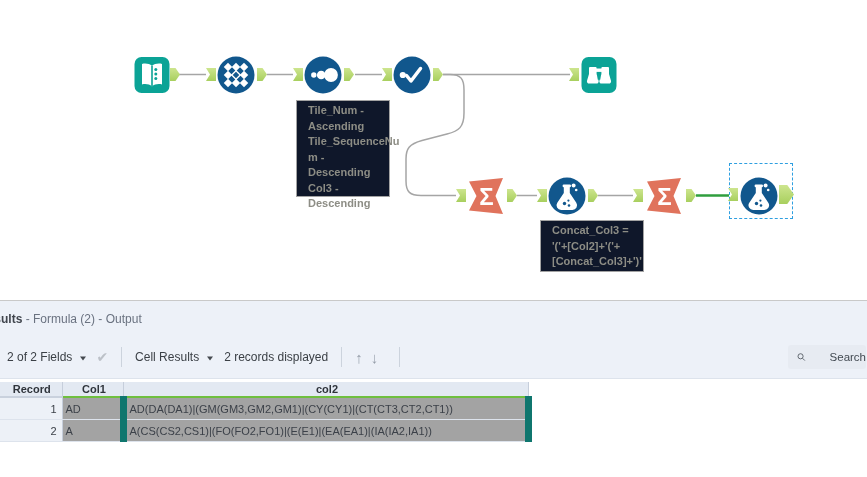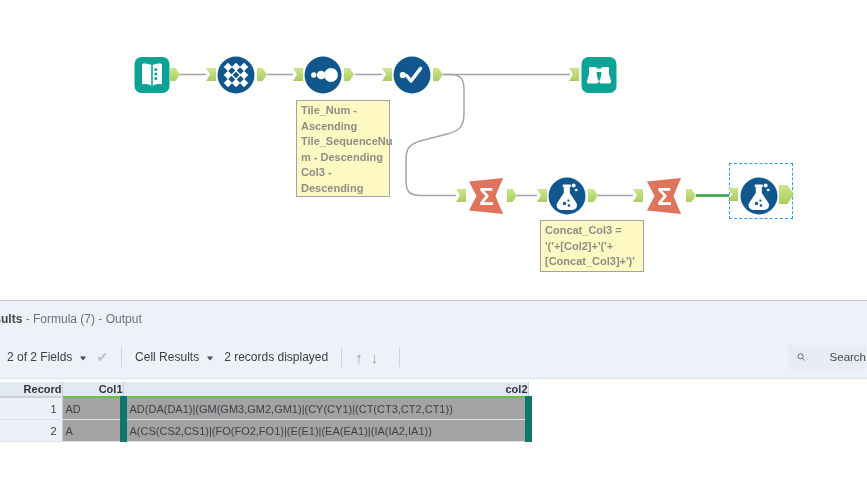--- a/index.html
+++ b/index.html
@@ -15,23 +15,23 @@
   .tool{position:absolute;}
   .anc{position:absolute;width:10px;height:13px;
        background:linear-gradient(180deg,#cde58e,#a8cf5e);
        filter:drop-shadow(0 0 0.6px #7fa53e);}
   .anc.out{clip-path:polygon(0 0,55% 0,100% 50%,55% 100%,0 100%);}
   .anc.in{clip-path:polygon(0 0,100% 0,100% 100%,0 100%,40% 50%);}
   .anc.big{width:15px;height:19px;}
   .selbox{position:absolute;left:729px;top:163px;width:62px;height:54px;
           border:1px dashed #2e9fe0;background:transparent;}
   .note{
-    position:absolute;background:#fef9c3;border:1px solid #a3a3a3;
+    position:absolute;background:#0f172a;border:1px solid #a3a3a3;
     font-size:11px;font-weight:bold;line-height:15.5px;color:#8d8d85;
-    padding:2px 4px;white-space:pre-line;box-sizing:border-box;
+    padding:2px 11px;white-space:pre-line;box-sizing:border-box;
   }
   .note-sort{left:296px;top:100px;width:94px;height:97px;}
   .note-f1{left:540px;top:220px;width:104px;height:52px;}
   .note-f2{left:728px;top:220px;width:91px;height:36px;}
   
   .panel{position:absolute;left:0;top:300px;width:867px;height:177px;
          background:#edf1f8;border-top:1px solid #c9c9c9;box-sizing:border-box;}
   .panel-title{position:absolute;top:11px;left:-21px;font-size:12px;color:#6a7280;white-space:nowrap;}
   .panel-title .bold{font-weight:bold;color:#40454d;}
   .toolbar{position:absolute;top:43px;left:0;right:0;height:26px;
@@ -42,21 +42,21 @@
   .check{color:#bcc1c8;font-size:14px;margin-left:10px;}
   .vdiv{width:1px;height:20px;background:#ccd3dd;margin:0 13px;}
   .tb-item{display:inline-flex;align-items:center;cursor:default;}
   .records{margin-left:11px;}
   .arrow{font-size:15px;color:#98a0ab;margin-right:8px;}
   .search{margin-left:auto;margin-right:1px;width:78px;height:24px;border-radius:3px;
           background:#e7ebf2;display:flex;align-items:center;gap:24px;
           padding-left:9px;box-sizing:border-box;font-size:11.5px;color:#434a52;}
   .panel-whitearea{position:absolute;top:77px;left:0;right:0;bottom:0;background:#fff;border-top:1px solid #dde3ec;}
   table.grid{border-collapse:collapse;table-layout:fixed;margin-top:3px;font-size:11px;color:#3c4149;}
-  table.grid th{height:14px;font-weight:bold;text-align:right;padding:0 0 0 3px;
+  table.grid th{height:14px;font-weight:bold;text-align:center;padding:0 0 0 3px;
      background:#e3e9f2;border-right:1px solid #c6cedb;border-bottom:2px solid #6fbf3e;
      font-size:11px;color:#2f343b;overflow:hidden;white-space:nowrap;}
   table.grid th.first{padding-left:2px;border-bottom:2px solid #c9d1dd;}
   table.grid td{height:21px;padding:0 0 0 3px;background:#a3a3a3;
      border-right:7px solid #0f766e;border-bottom:1px solid #dde3ec;
      overflow:hidden;white-space:nowrap;}
   table.grid td.rec{background:#edf1f7;text-align:right;padding-right:5px;border-right:1px solid #c6cedb;}
 </style>
 </head>
 <body>
@@ -197,21 +197,21 @@
 m - Descending
 Col3 -
 Descending</div>
   <div class="note note-f1">Concat_Col3 =
 '('+[Col2]+'('+
 [Concat_Col3]+')'</div>
 </div>
 
 <div class="panel">
   <div class="panel-title">
-    <span class="bold">Results</span><span> - Formula (7) - Output</span>
+    <span class="bold">Results</span><span> - Formula (2) - Output</span>
   </div>
 
   <div class="toolbar">
     <span class="tb-item">
       <span>2 of 2 Fields</span>
       <span class="caret"></span>
     </span>
     <span class="check">✔</span>
     <span class="vdiv"></span>
     <span class="tb-item">

